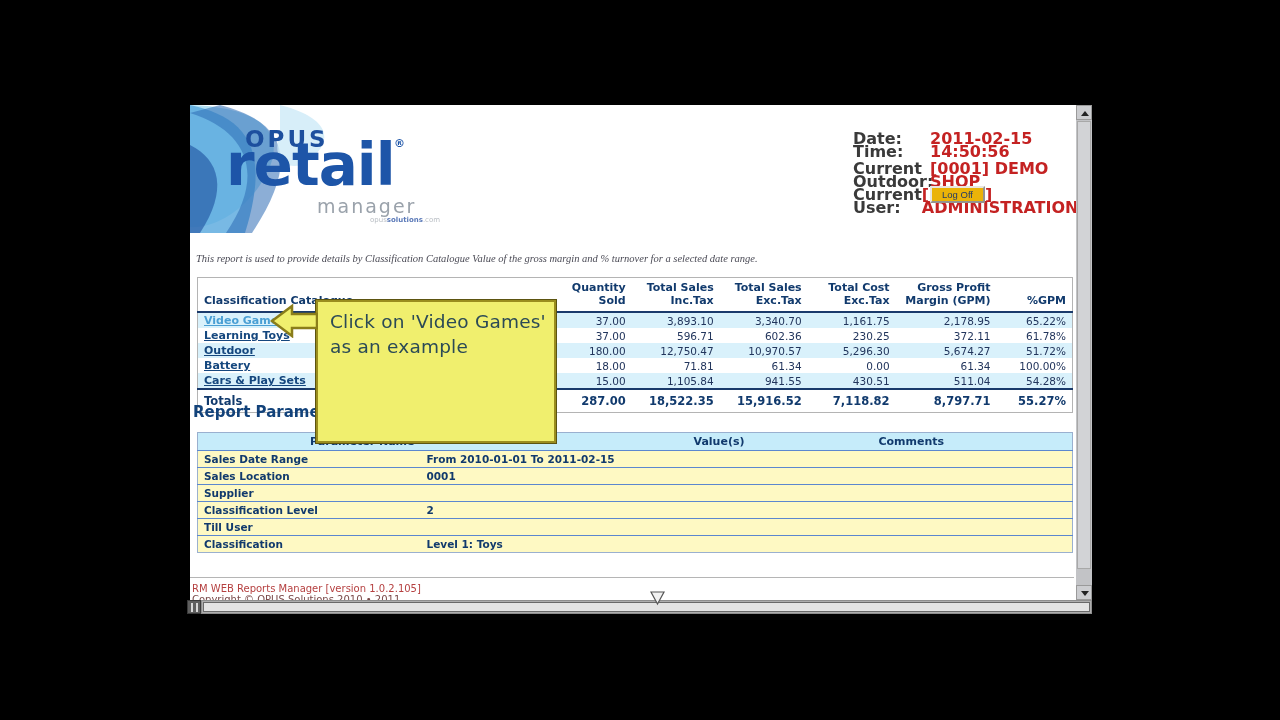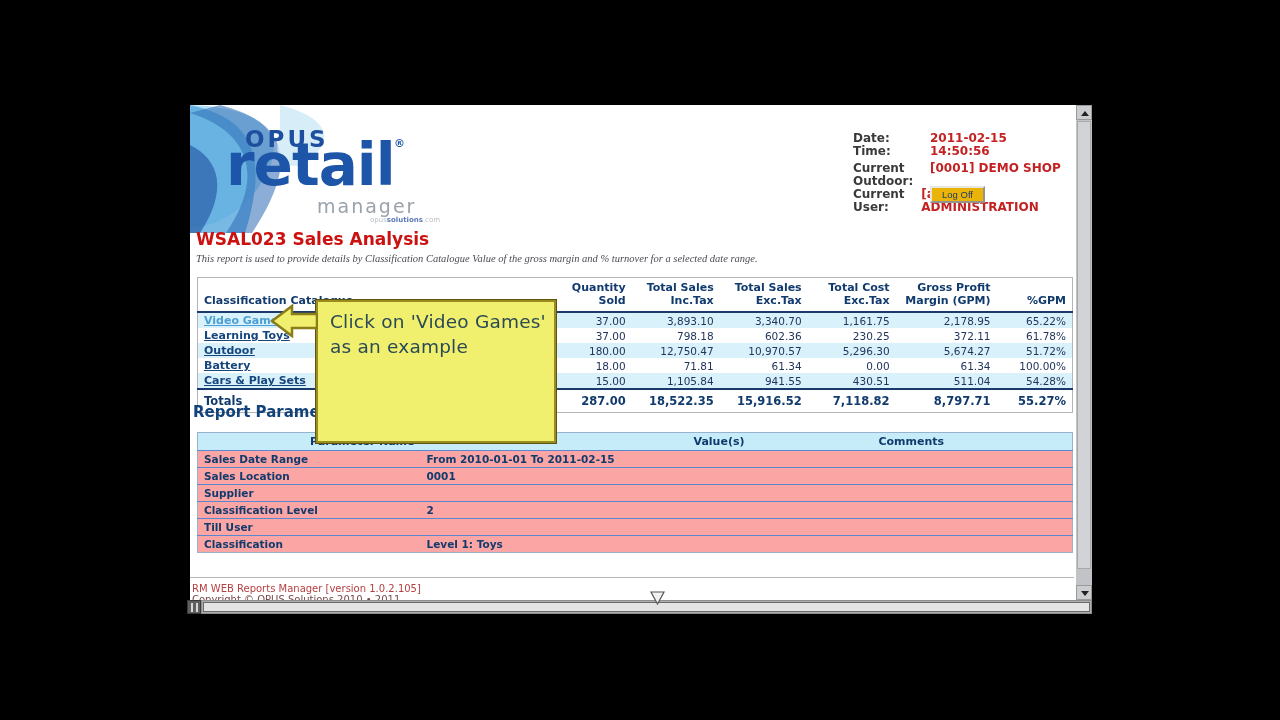--- a/index.html
+++ b/index.html
@@ -15,21 +15,21 @@
   .logo-opus { position:absolute; left:55px; top:21px; font-size:23px; font-weight:bold;
                color:#1d4f9e; letter-spacing:3px; }
   .logo-retail { position:absolute; left:36px; top:26px; font-size:58px; font-weight:bold;
                  color:#1d55a8; letter-spacing:-1px; }
   .logo-reg { position:absolute; left:204px; top:32px; font-size:11px; color:#1d55a8; font-weight:bold; }
   .logo-manager { position:absolute; left:127px; top:90px; font-size:19px; color:#9aa2ab; letter-spacing:2px; }
   .logo-site { position:absolute; left:180px; top:111px; font-size:7px; color:#b9bec4; }
   .logo-site b { color:#5a79b8; }
 
   
-  .info-block { position:absolute; left:663px; top:27px; font-size:12px; }
+  .info-block { position:absolute; left:663px; top:27px; font-size:16px; }
   .info-row { display:flex; line-height:13px; }
   .info-row.gap { margin-top:4px; }
   .info-label { width:77px; font-weight:bold; color:#3a3a3a; }
   .info-value { font-weight:bold; color:#c42222; }
   .logoff-btn { position:absolute; left:740px; top:81px; font-size:9.5px; color:#223a66;
                 background:#eab308; border:2px outset #e8e6e0; padding:1px 10px; cursor:pointer; }
 
   
   .page-title { position:absolute; left:6px; top:124px; font-size:17px; font-weight:bold; color:#cc1111; }
   .page-subtitle { position:absolute; left:6px; top:148px; font-size:10.5px; font-style:italic;
@@ -51,21 +51,21 @@
   .sales-table tr.totals td { font-weight:bold; font-size:11.5px; color:#113a6d;
                               border-top:2px solid #1a3a6b; padding-top:4px; padding-bottom:4px; }
 
   
   .params-title { position:absolute; left:3px; top:298px; font-size:15px; font-weight:bold; color:#12427a; }
   .params-table-wrap { position:absolute; left:7px; top:327px; width:876px; }
   .params-table { border:1px solid #9ab0cf; }
   .params-table th { background:#c6ecfa; font-size:11px; font-weight:bold; color:#113a6d;
                      text-align:right; padding:2px 6px; height:17px; }
   .params-table th.comments { text-align:center; }
-  .params-table td { background:#fca5a5; border-top:1px solid #5b87cf; font-size:10.5px;
+  .params-table td { background:#fef9c3; border-top:1px solid #5b87cf; font-size:10.5px;
                      font-weight:bold; color:#113a6d; padding:2px 6px; height:16px; }
 
   
   .footer-rule { position:absolute; left:0px; top:472px; width:884px; border-top:1px solid #b5b5b5; }
   .footer-line1 { position:absolute; left:2px; top:478px; font-size:10px; color:#b54040; }
   .footer-line2 { position:absolute; left:2px; top:489px; font-size:10px; color:#7a4a4a; }
 
   
   .callout { position:absolute; left:126px; top:195px; width:240px; height:143px;
              background:#f0ef6e; border:2px solid #9a8d1e; box-shadow:0 0 0 1px #5c5410;
@@ -134,21 +134,20 @@
           <span class="info-label">Current Outdoor:</span>
           <span class="info-value">[0001] DEMO SHOP</span>
         </div>
         <div class="info-row">
           <span class="info-label">Current User:</span>
           <span class="info-value">[admin] ADMINISTRATION</span>
         </div>
       </div>
       <button class="logoff-btn">Log Off</button>
 
-      <div class="page-title">WSAL023 Sales Analysis</div>
       <div class="page-subtitle">This report is used to provide details by Classification Catalogue Value of the gross margin and % turnover for a selected date range.</div>
 
       <div class="sales-table-wrap">
         <table class="sales-table">
           <thead>
             <tr>
               <th class="name" style="width:347px">Classification Catalogue</th>
               <th style="width:88px">Quantity Sold</th>
               <th style="width:88px">
                   <div>Total Sales</div>
@@ -175,21 +174,21 @@
               <td>37.00</td>
               <td>3,893.10</td>
               <td>3,340.70</td>
               <td>1,161.75</td>
               <td>2,178.95</td>
               <td>65.22%</td>
             </tr>
             <tr>
               <td class="name"><a>Learning Toys</a></td>
               <td>37.00</td>
-              <td>798.18</td>
+              <td>596.71</td>
               <td>602.36</td>
               <td>230.25</td>
               <td>372.11</td>
               <td>61.78%</td>
             </tr>
             <tr class="cyan">
               <td class="name"><a>Outdoor</a></td>
               <td>180.00</td>
               <td>12,750.47</td>
               <td>10,970.57</td>

